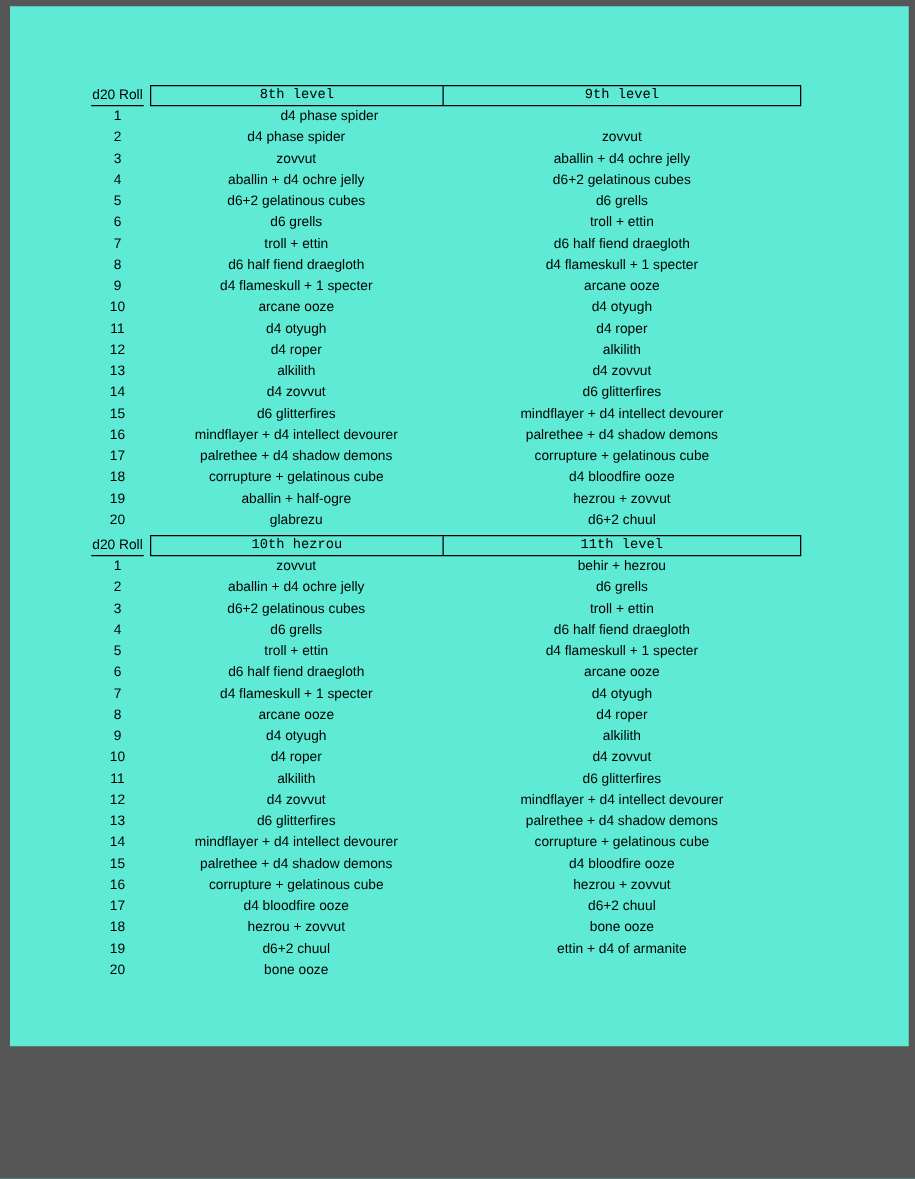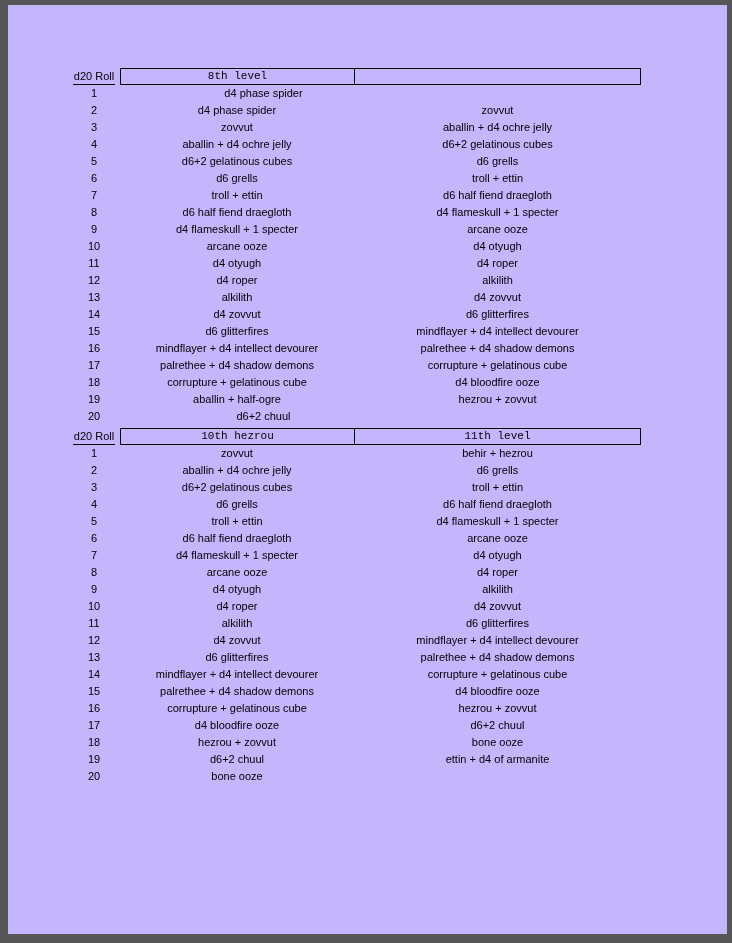--- a/index.html
+++ b/index.html
@@ -7,22 +7,22 @@
     width: 732px; height: 943px;
     background: #565656;
     position: relative;
     overflow: hidden;
     font-family: "Liberation Sans", sans-serif;
     color: #000000;
   }
   .page {
     position: absolute;
     left: 8px; top: 5px;
-    width: 719px; height: 929px;
-    background: #c4b5fd;
+    width: 719px; height: 832px;
+    background: #5eead4;
   }
   .content {
     position: absolute;
     left: 60px; top: 63px;
   }
   .enc-table { width: 573px; font-size: 11px; }
   .enc-table.second { margin-top: 3px; }
   .header-row { display: flex; height: 17px; align-items: center; }
   .cell { text-align: center; line-height: 17px; white-space: nowrap; overflow: visible; }
   .c0 { width: 52px; }
@@ -57,20 +57,21 @@
 <div class="page">
   <div class="content">
 
     <div class="enc-table">
       <div class="header-row">
         <div class="roll-head">
           <span class="u">d20 Roll</span>
         </div>
         <div class="level-box">
           <div class="level-cell lc1">8th level</div>
+          <div class="level-cell lc2">9th level</div>
         </div>
       </div>
       <div>
           <div class="trow">
             <div class="cell c0">1</div>
             <div class="cell c2">d4 phase spider</div>
           </div>
           <div class="trow">
             <div class="cell c0">2</div>
             <div class="cell c1">d4 phase spider</div>
@@ -156,20 +157,21 @@
             <div class="cell c1">corrupture + gelatinous cube</div>
             <div class="cell c2">d4 bloodfire ooze</div>
           </div>
           <div class="trow">
             <div class="cell c0">19</div>
             <div class="cell c1">aballin + half-ogre</div>
             <div class="cell c2">hezrou + zovvut</div>
           </div>
           <div class="trow">
             <div class="cell c0">20</div>
+            <div class="cell c1">glabrezu</div>
             <div class="cell c2">d6+2 chuul</div>
           </div>
         </div>
     </div>
 
     <div class="enc-table second">
       <div class="header-row">
         <div class="roll-head">
           <span class="u">d20 Roll</span>
         </div>

